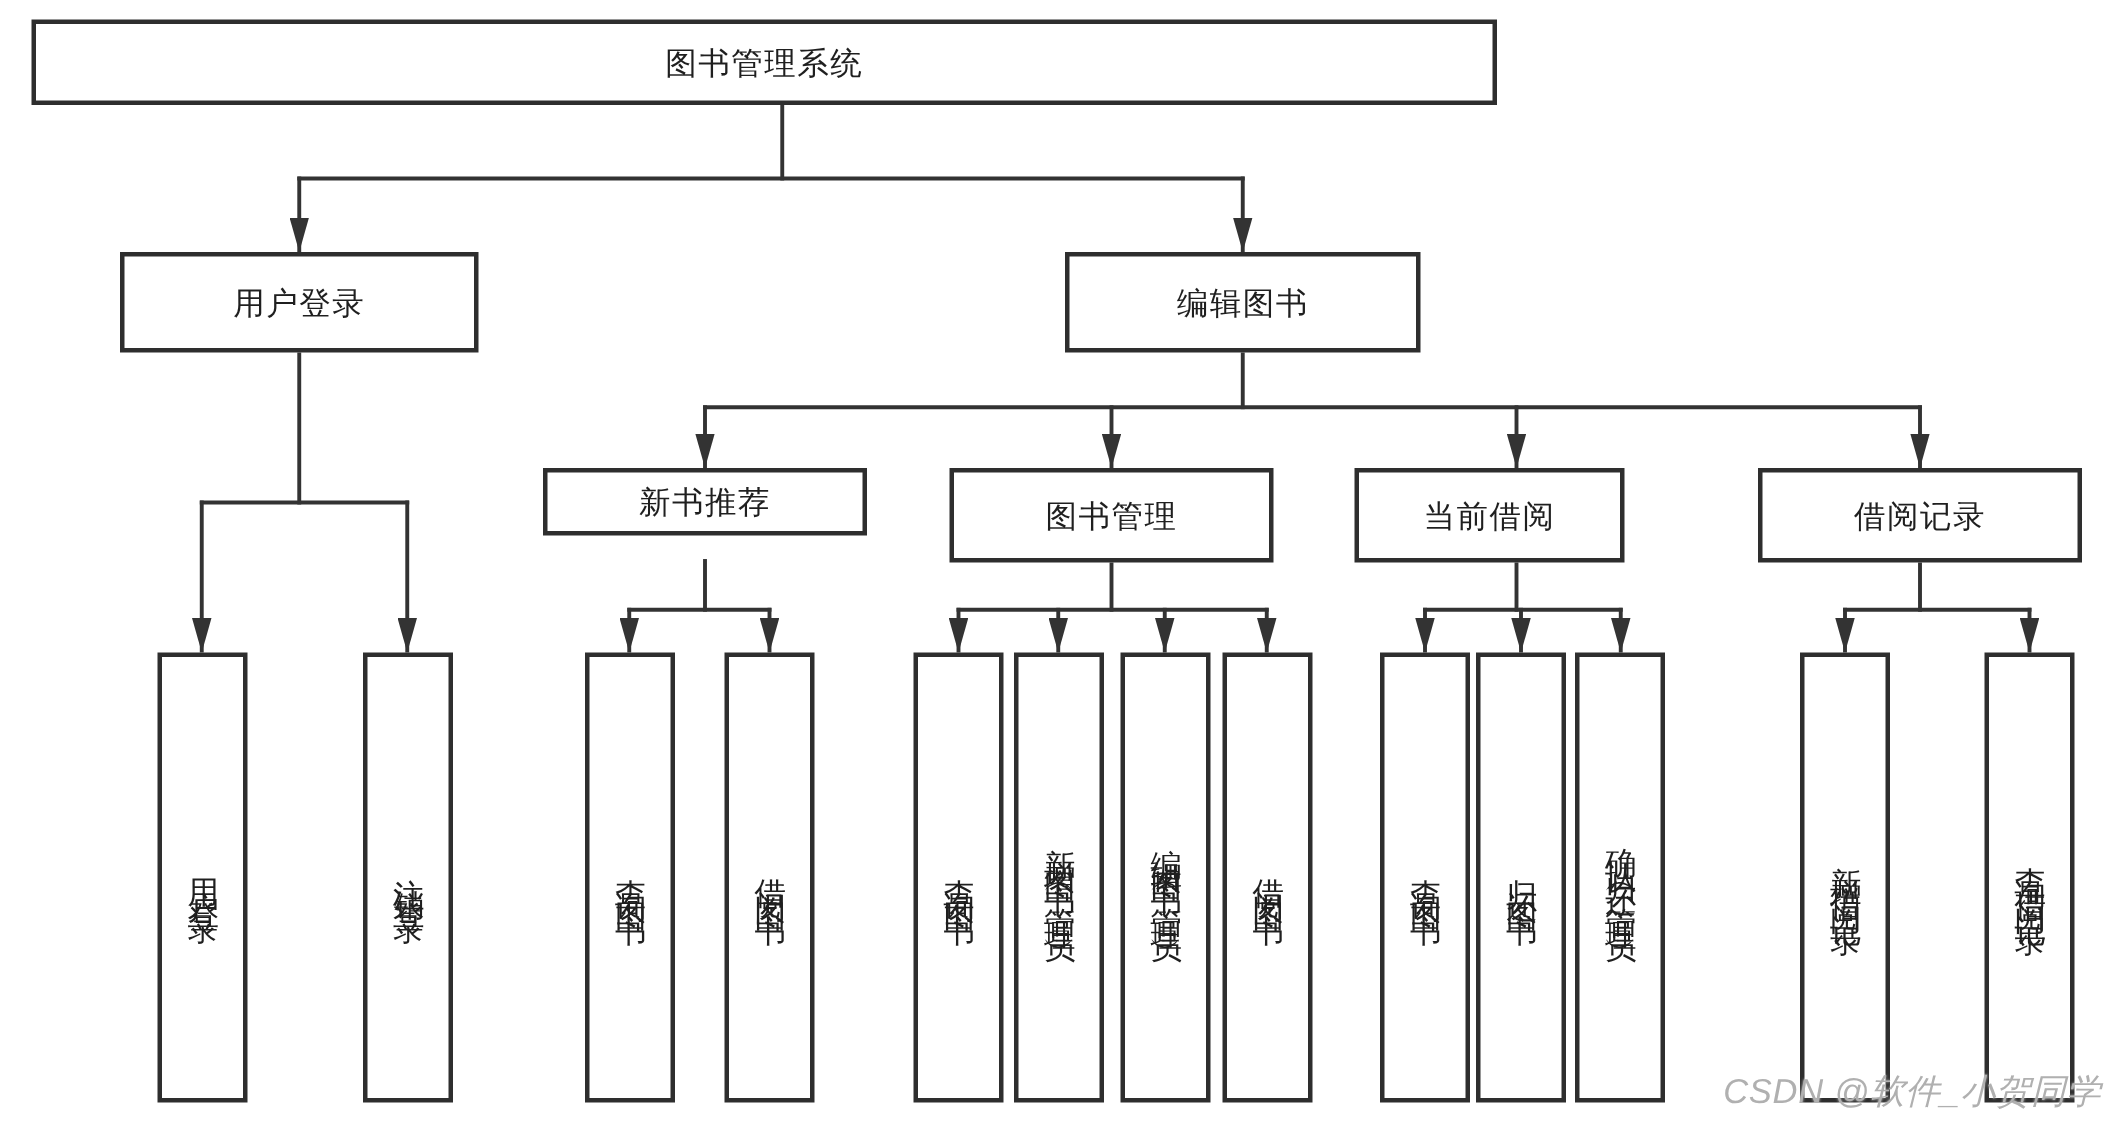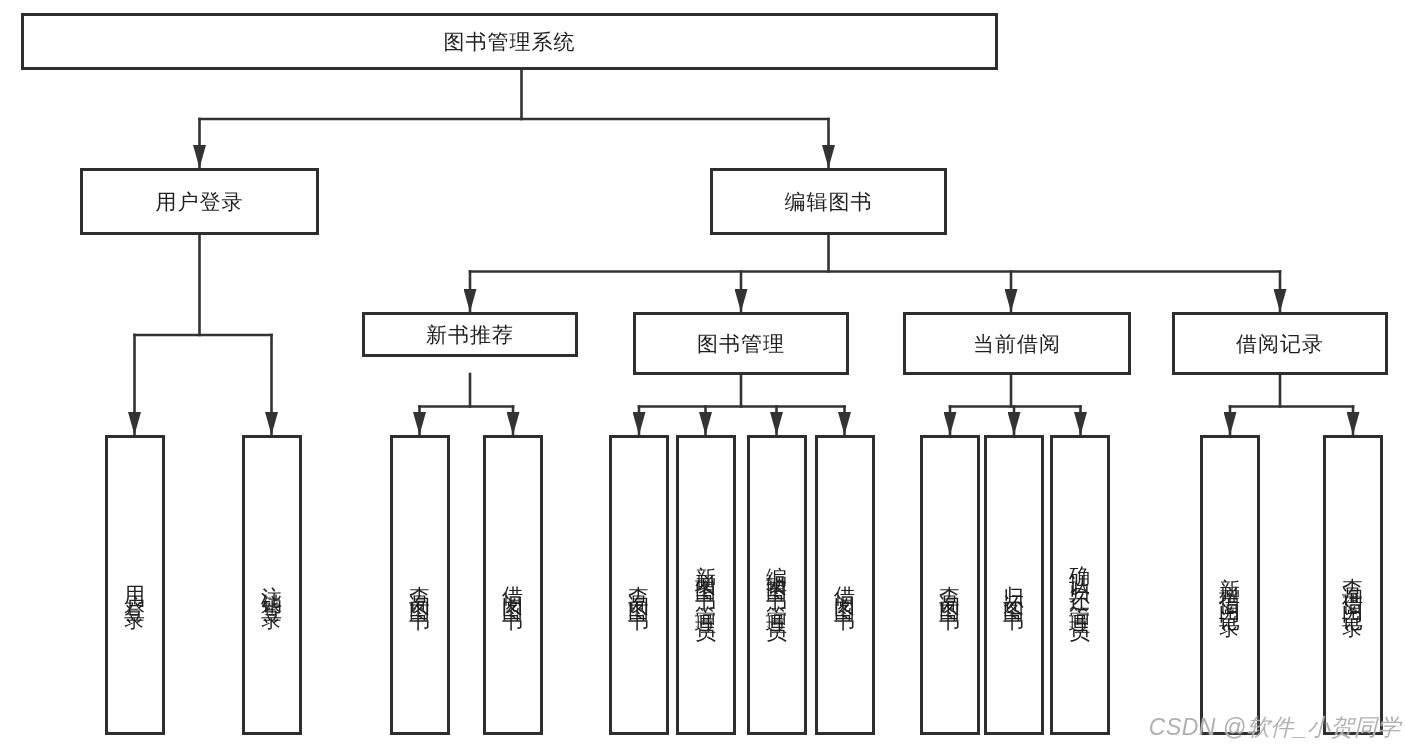--- a/index.html
+++ b/index.html
@@ -117,21 +117,21 @@
     </g>
   </svg>
 
   <div class="node h-node" style="left:21px;top:13px;width:977px;height:57px;">图书管理系统</div>
 
   <div class="node h-node" style="left:80px;top:168px;width:239px;height:67px;">用户登录</div>
   <div class="node h-node" style="left:710px;top:168px;width:237px;height:67px;">编辑图书</div>
 
   <div class="node h-node" style="left:362px;top:312px;width:216px;height:45px;">新书推荐</div>
   <div class="node h-node" style="left:633px;top:312px;width:216px;height:63px;">图书管理</div>
-  <div class="node h-node" style="left:903px;top:312px;width:228px;height:63px;">当前借阅</div>
+  <div class="node h-node" style="left:903px;top:312px;width:180px;height:63px;">当前借阅</div>
   <div class="node h-node" style="left:1172px;top:312px;width:216px;height:63px;">借阅记录</div>
 
   <div class="node v-node" style="left:105px;top:435px;width:60px;height:300px;">
     <span>用户登录</span>
   </div>
   <div class="node v-node" style="left:242px;top:435px;width:60px;height:300px;">
     <span>注销登录</span>
   </div>
 
   <div class="node v-node" style="left:390px;top:435px;width:60px;height:300px;">

